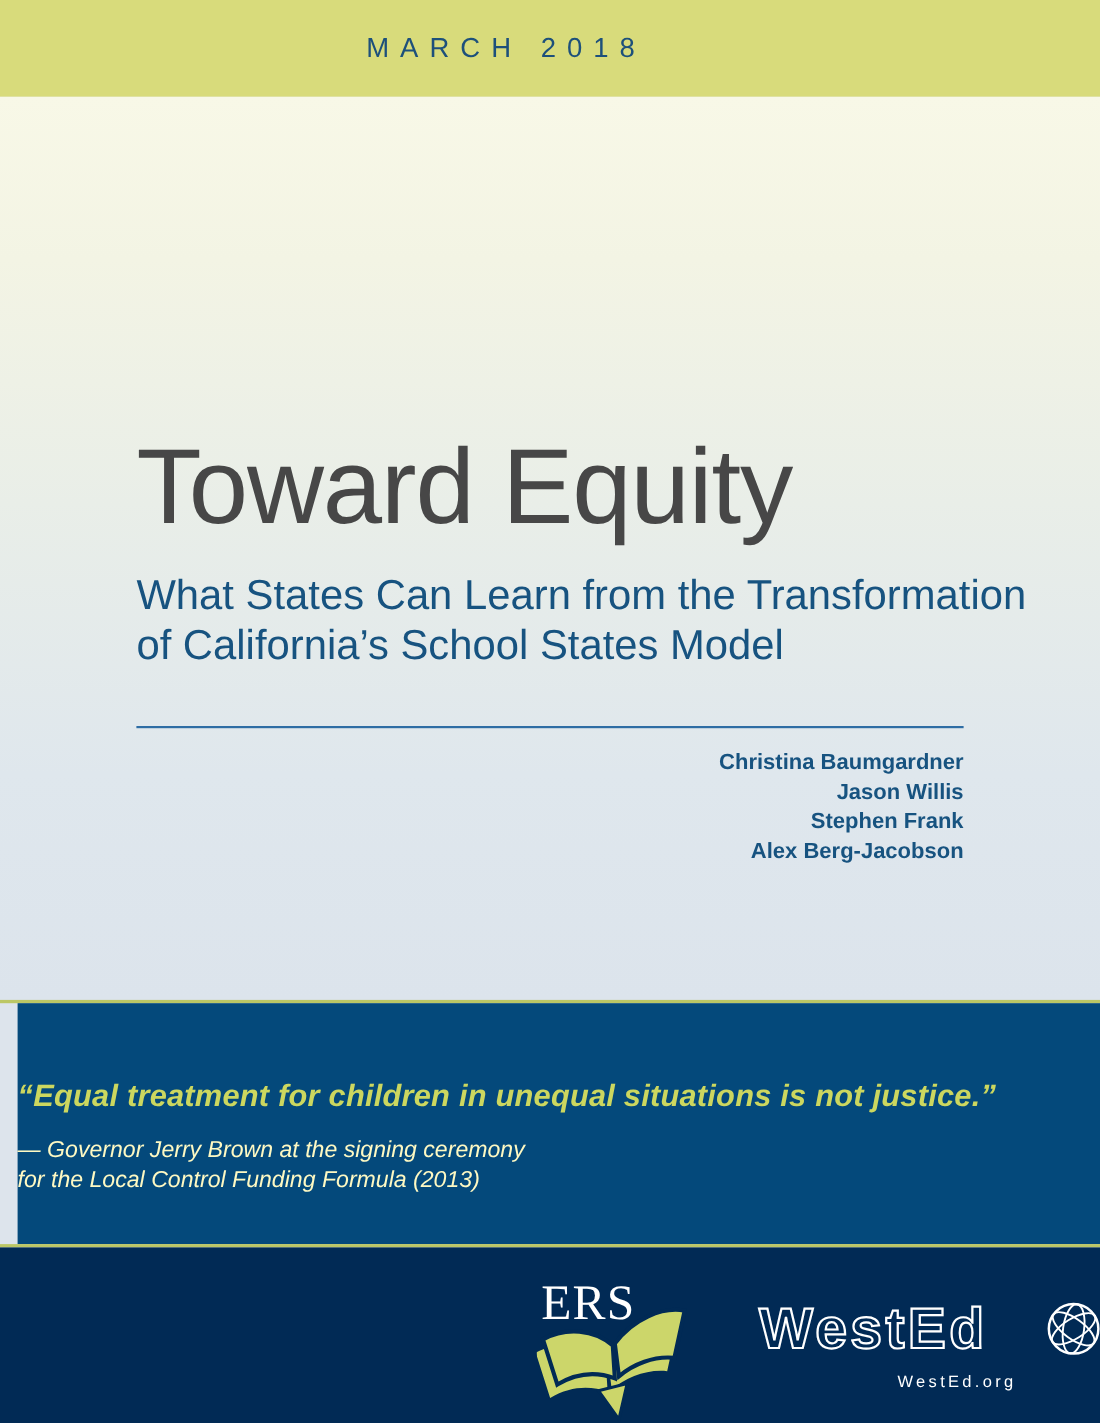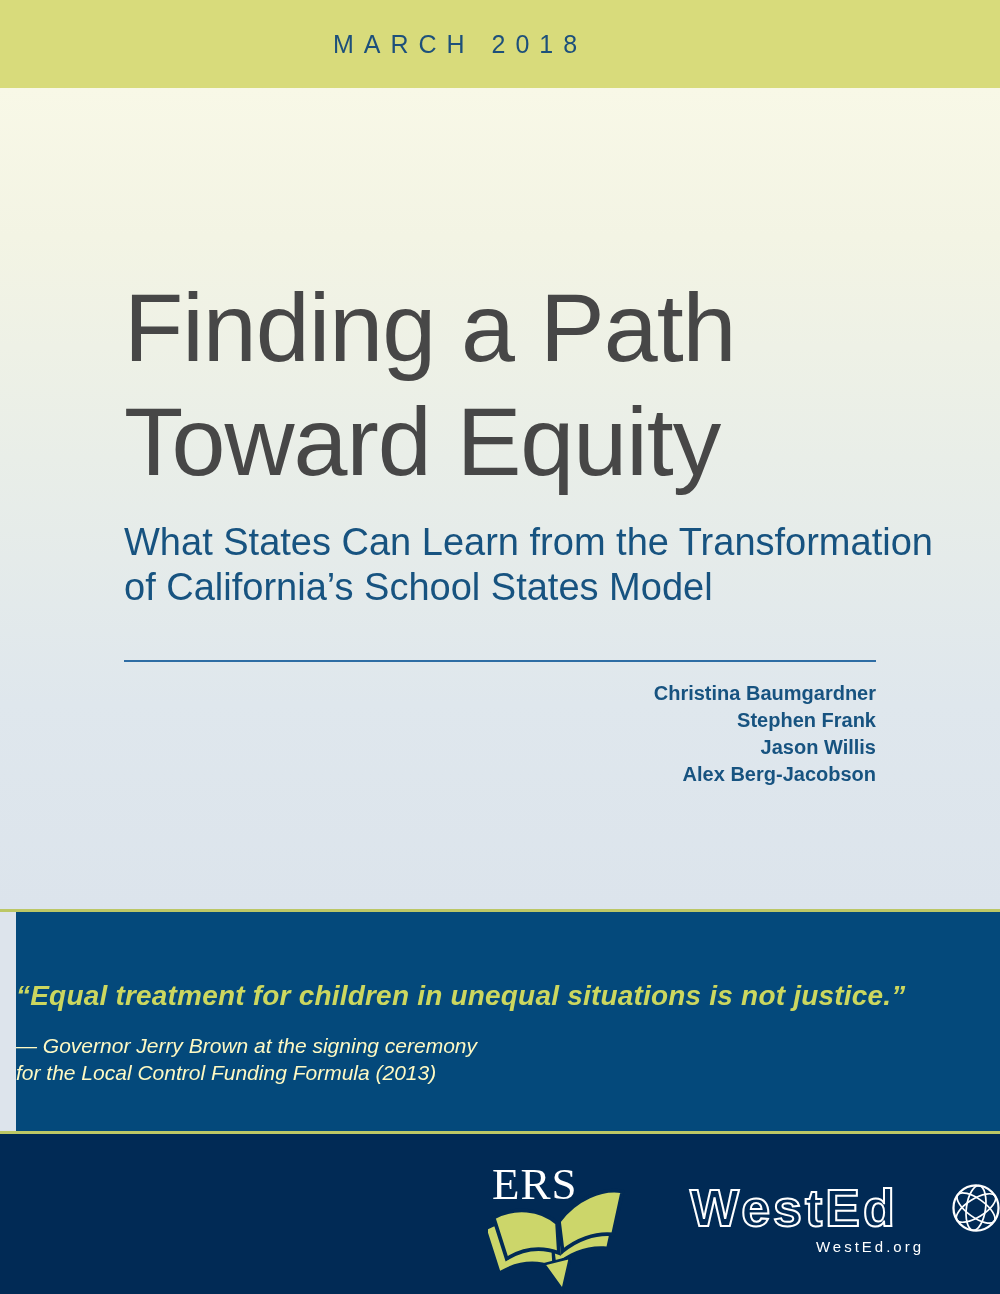--- a/index.html
+++ b/index.html
@@ -169,54 +169,54 @@
     margin-left: 4px;
     flex: 0 0 auto;
   }
   .registered-mark {
     color: #ffffff;
     font-size: 11px;
     align-self: flex-end;
     margin-bottom: 2px;
   }
   .wested-url {
-    margin-top: 4px;
+    margin-top: 14px;
     text-align: center;
     padding-left: 110px;
     color: #ffffff;
     font-size: 15px;
     letter-spacing: 3px;
   }
 </style>
 </head>
 <body>
 
 <div class="page">
 
   <header class="date-band">
     <span class="date-text">MARCH 2018</span>
   </header>
 
   <main class="hero">
     <h1 class="title">
-      <span>Finding a Path</span><br>
+      <br>
       <span>Toward Equity</span>
     </h1>
 
     <h2 class="subtitle">
       <span>What States Can Learn from the Transformation</span><br>
       <span>of California’s School States Model</span>
     </h2>
 
     <div class="authors-divider"></div>
 
     <div class="authors">
       <div>Christina Baumgardner</div>
+      <div>Jason Willis</div>
       <div>Stephen Frank</div>
-      <div>Jason Willis</div>
       <div>Alex Berg-Jacobson</div>
     </div>
   </main>
 
   <div class="sep sep-1"></div>
 
   <section class="quote-band">
     <div class="quote-text">“Equal treatment for children in unequal situations is not justice.”</div>
     <div class="quote-attribution">
       <span>— Governor Jerry Brown at the signing ceremony</span><br>

